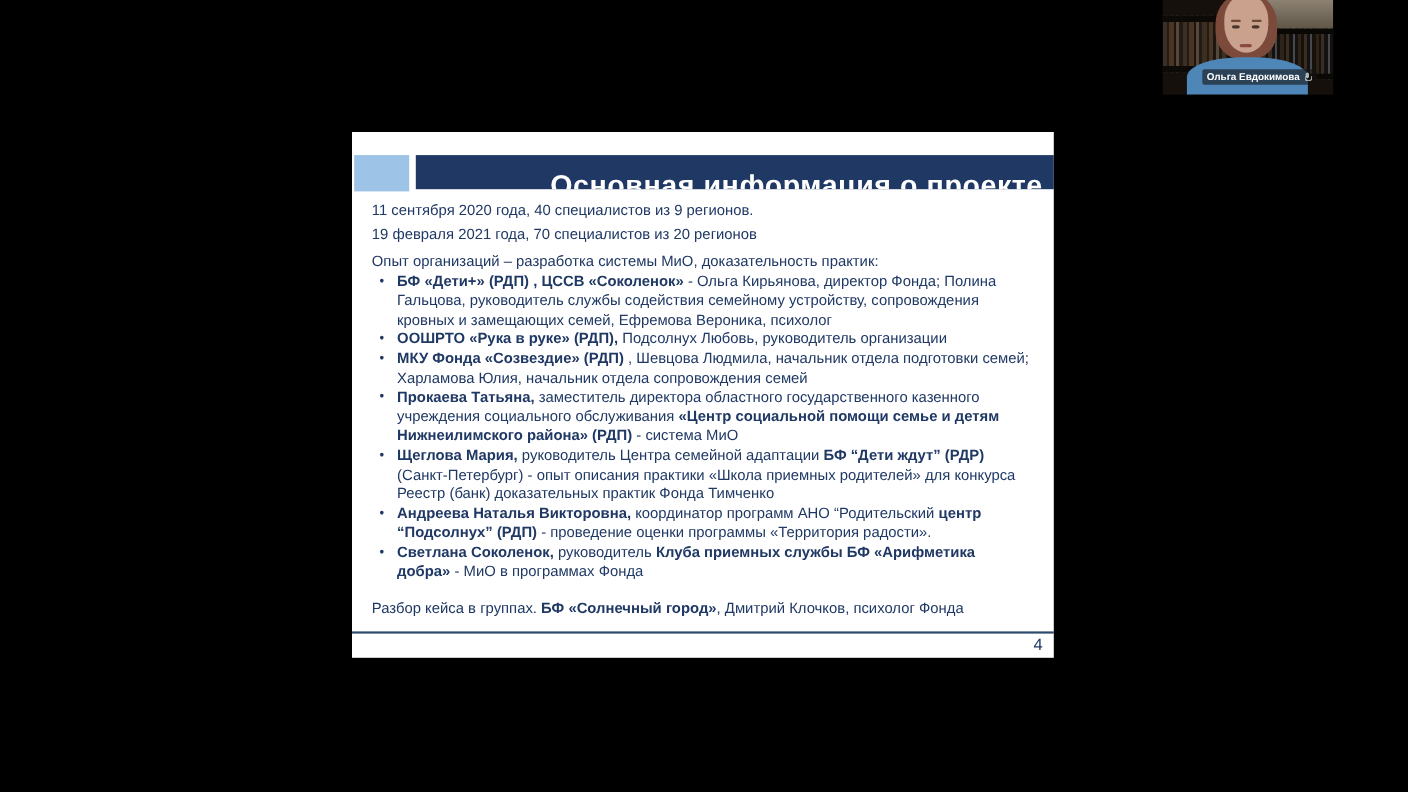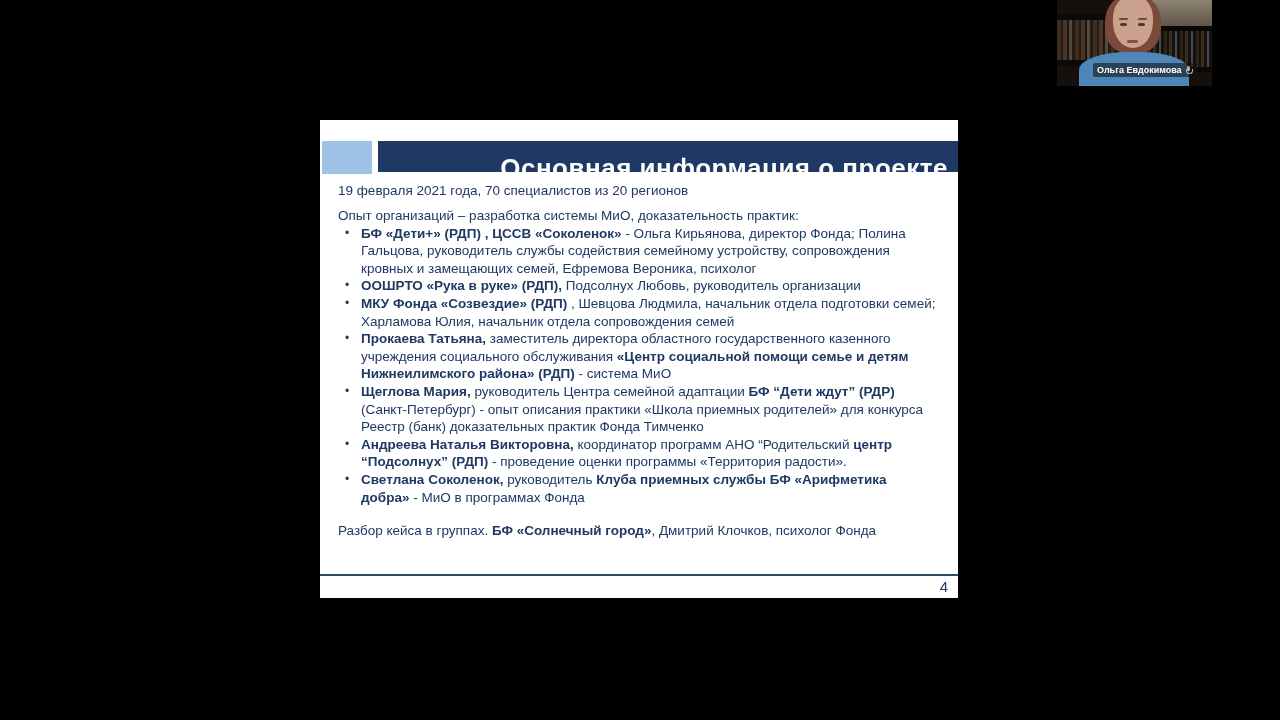--- a/index.html
+++ b/index.html
@@ -258,20 +258,21 @@
 
 <div class="stage">
 
   <div class="slide">
     <div class="title-accent"></div>
     <div class="title-bar">
       <div class="title-text">Основная информация о проекте</div>
     </div>
 
     <div class="content">
+      <div class="intro-line">11 сентября 2020 года, 40 специалистов из 9 регионов.</div>
       <div class="intro-line">19 февраля 2021 года, 70 специалистов из 20 регионов</div>
 
       <div class="section-heading">Опыт организаций – разработка системы МиО, доказательность практик:</div>
 
       <ul class="bullets">
           <li><span class="bullet-marker">•</span><span class="seg-b">БФ «Дети+» (РДП) , ЦССВ «Соколенок»</span><span class="seg-r"> - Ольга Кирьянова, директор Фонда; Полина Гальцова, руководитель службы содействия семейному устройству, сопровождения кровных и замещающих семей, Ефремова Вероника, психолог</span></li>
           <li><span class="bullet-marker">•</span><span class="seg-b">ООШРТО «Рука в руке» (РДП),</span><span class="seg-r"> Подсолнух Любовь, руководитель организации</span></li>
           <li><span class="bullet-marker">•</span><span class="seg-b">МКУ Фонда «Созвездие» (РДП)</span><span class="seg-r"> , Шевцова Людмила, начальник отдела подготовки семей; Харламова  Юлия, начальник отдела сопровождения семей</span></li>
           <li><span class="bullet-marker">•</span><span class="seg-b">Прокаева Татьяна,</span><span class="seg-r"> заместитель директора областного государственного казенного  учреждения социального обслуживания </span><span class="seg-b">«Центр социальной помощи семье и детям Нижнеилимского района» (РДП)</span><span class="seg-r"> - система МиО</span></li>
           <li><span class="bullet-marker">•</span><span class="seg-b">Щеглова Мария,</span><span class="seg-r"> руководитель Центра семейной адаптации </span><span class="seg-b">БФ “Дети ждут” (РДР)</span><span class="seg-r"> (Санкт-Петербург)  -  опыт описания практики «Школа приемных родителей» для конкурса Реестр (банк) доказательных практик Фонда Тимченко</span></li>

